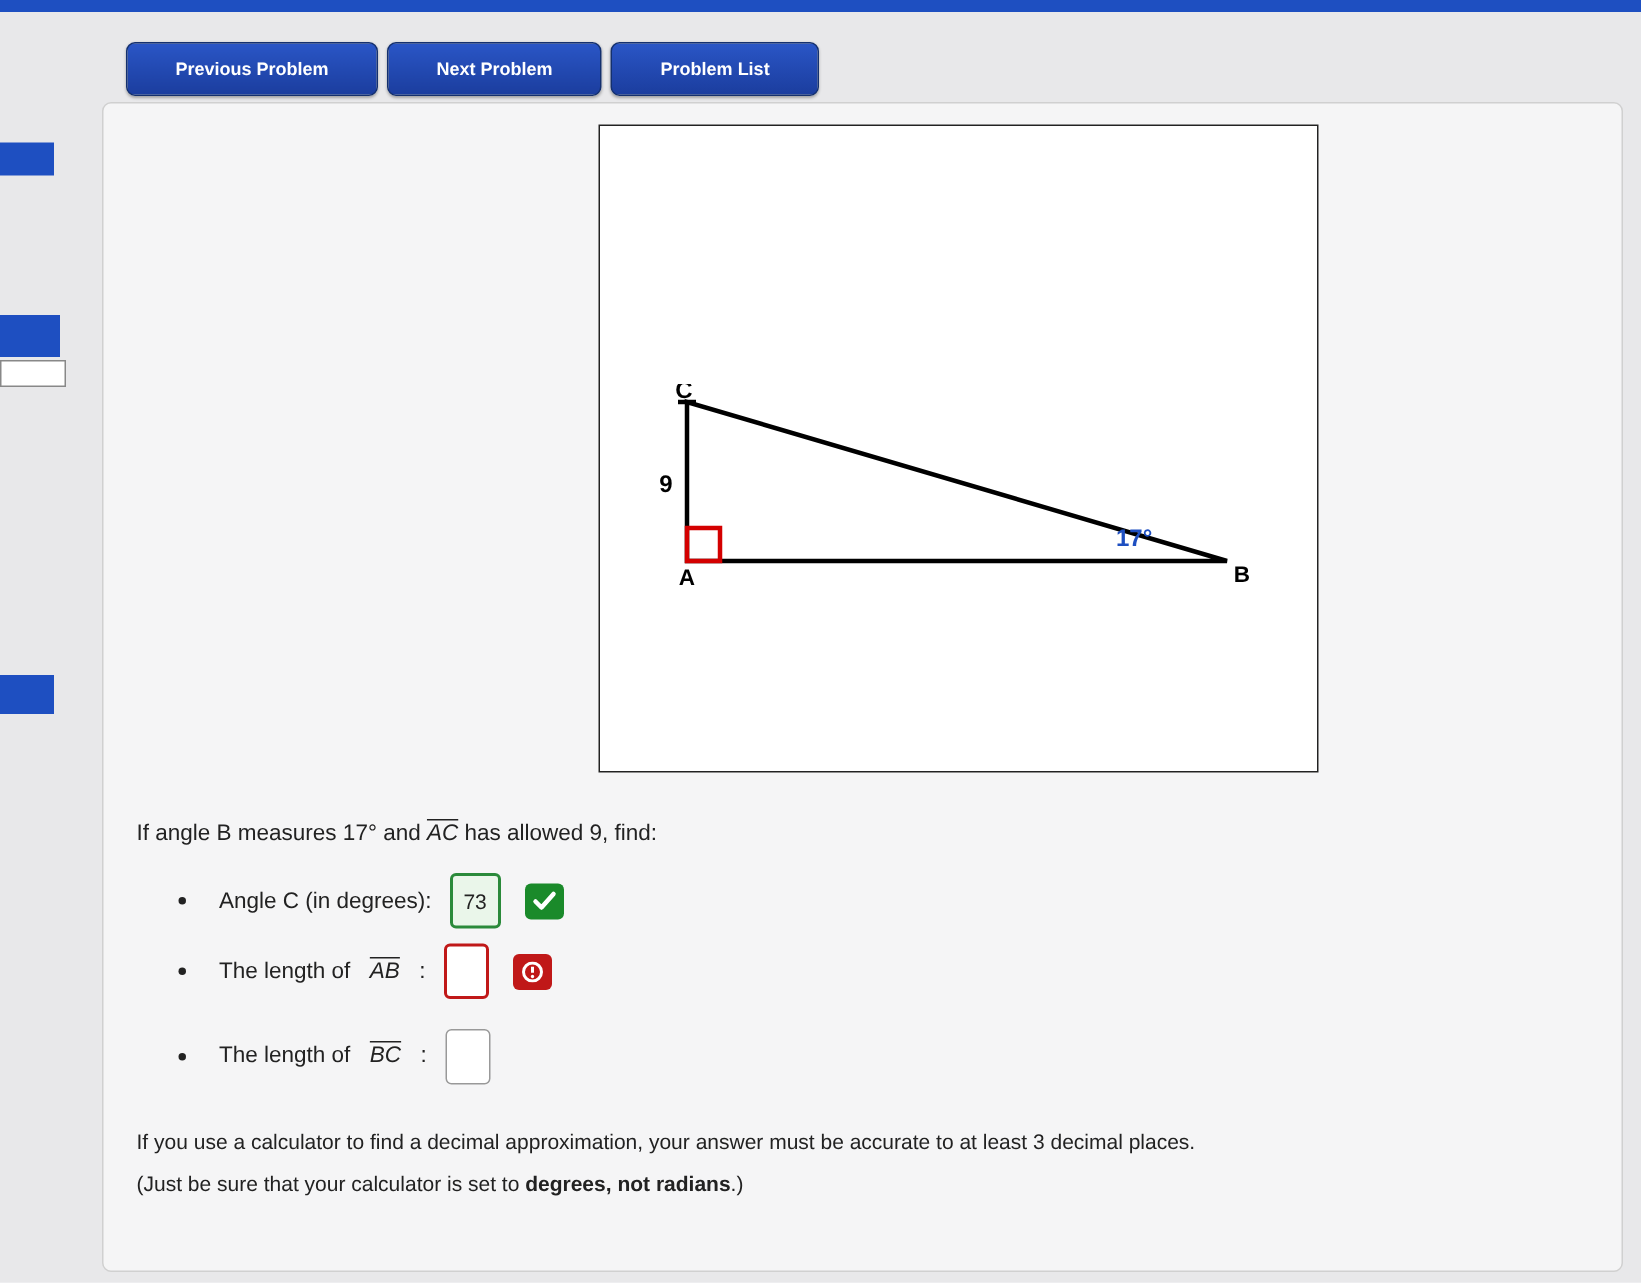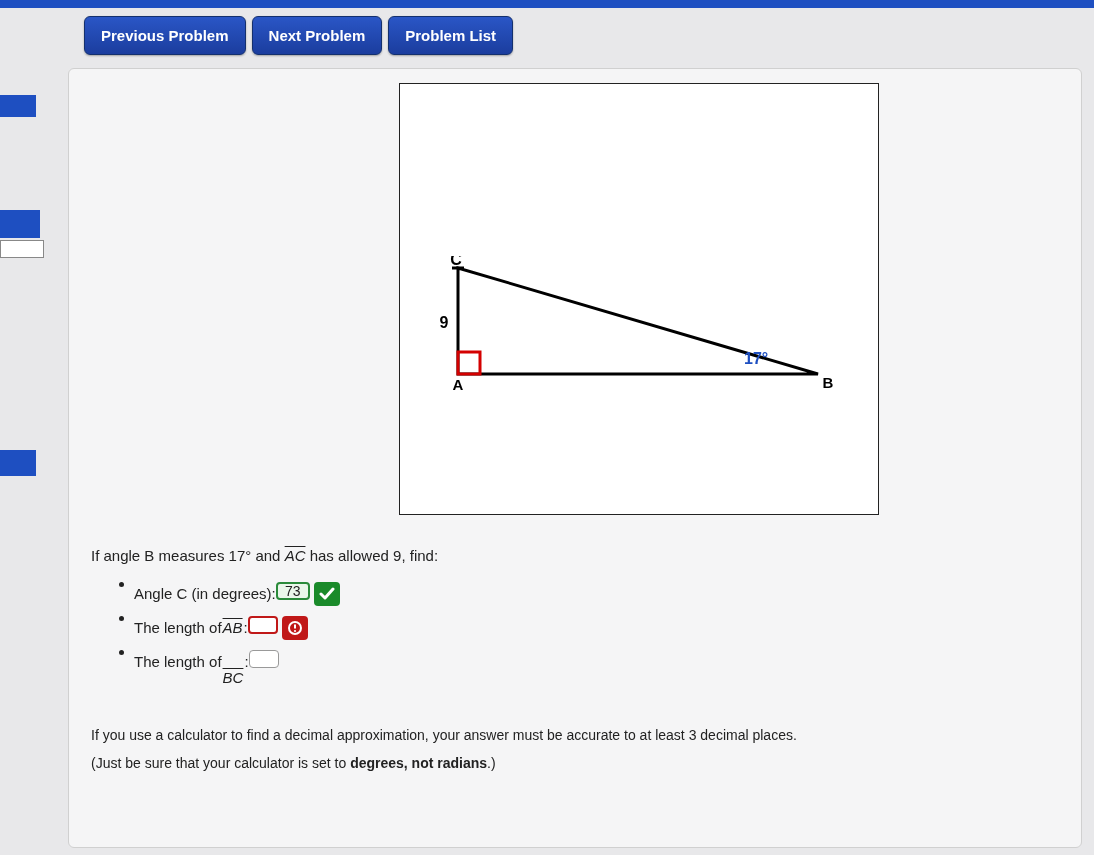--- a/index.html
+++ b/index.html
@@ -35,28 +35,29 @@
   .nav-tabs {
     position: absolute;
     top: 16px; left: 84px;
     display: flex;
     gap: 6px;
   }
   .nav-tab {
     background: #1f3a93;
     background: linear-gradient(#2a56c6,#1b3d9e);
     color: #fff;
-    font-size: 15px;
+    font-size: 12px;
     font-weight: 600;
-    padding: 10px 16px;
+    padding: 10px 32px;
     border-radius: 6px;
     border: 1px solid #14306e;
     cursor: pointer;
     box-shadow: 0 1px 2px rgba(0,0,0,0.3);
     white-space: nowrap;
+    margin-top: 12px;
   }
 
   .problem-card {
     position: absolute;
     top: 68px; left: 68px; right: 12px;
     background: #f5f5f6;
     border: 1px solid #d0d0d0;
     border-radius: 6px;
     padding: 20px 24px 30px 24px;
     height: 780px;
@@ -77,28 +78,28 @@
 
   .question-block {
     position: absolute;
     top: 475px; left: 22px; right: 24px;
     font-size: 15px;
     color: #222;
     line-height: 1.6;
   }
   .overline { text-decoration: overline; font-style: italic; }
   .answer-list { margin: 14px 0 18px 28px; }
-  .answer-list li { margin-bottom: 10px; display: flex; gap: 0; }
+  .answer-list li { margin-bottom: 10px; display: flex; align-items: center; gap: 12px; }
   .bullet {
     display: inline-block; width: 5px; height: 5px;
     background: #222; border-radius: 50%;
     margin-right: 10px;
   }
   .ans-input {
-    width: 34px; height: 18px;
+    width: 34px; height: 37px;
     border: 2px solid #2a8a3a;
     border-radius: 4px;
     text-align: center;
     font-size: 14px;
     background: #eaf6ea;
     color: #222;
     font-weight: 500;
   }
   .ans-input.empty-err {
     border: 2px solid #c01818;

